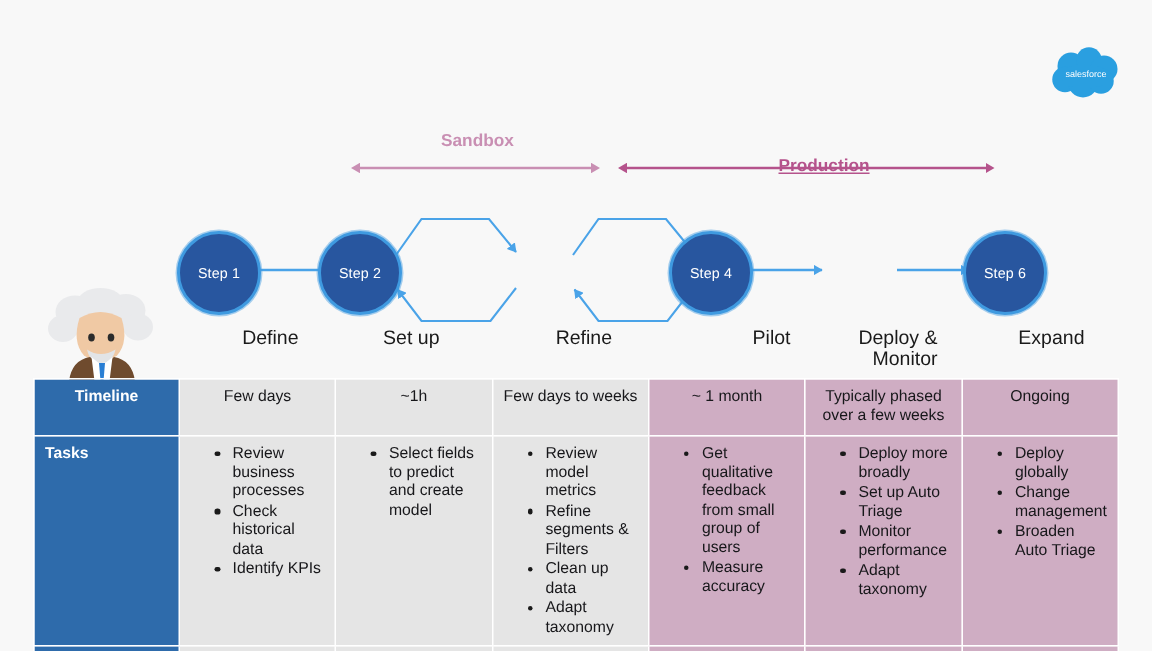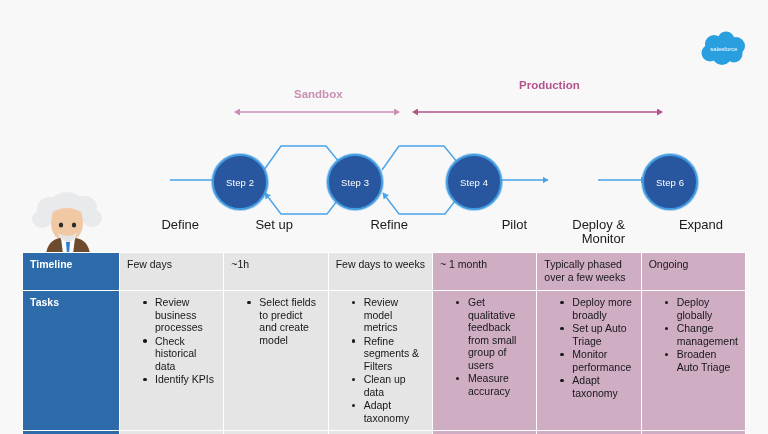--- a/index.html
+++ b/index.html
@@ -20,21 +20,21 @@
 
   
   .sf-logo{position:absolute;right:16px;top:30px;width:56px;height:38px;}
 
   
   .phase-label{
     position:absolute;font-size:11.5px;font-weight:bold;
     white-space:nowrap;
   }
   .phase-sandbox{left:294px;top:88px;color:#c98fb3;}
-  .phase-production{left:519px;top:79px;color:#b5538c;}
+  .phase-production{left:519px;top:105px;color:#b5538c;text-decoration:underline;}
 
   .phase-arrows{position:absolute;left:0;top:100px;width:768px;height:24px;}
 
   
   .flow{position:absolute;left:0;top:140px;width:768px;height:110px;}
   .circle{
     position:absolute;width:52px;height:52px;border-radius:50%;
     background:#28569f;border:2px solid #3f9ae0;
     box-shadow:0 0 0 1px rgba(63,154,224,.45);
     display:flex;align-items:center;justify-content:center;
@@ -57,21 +57,21 @@
   .tbl td{
     vertical-align:top;border:1px solid #ffffff;
     padding:5px 7px;line-height:12.5px;
   }
   .hdr{
     background:#2e6bab;color:#ffffff;font-weight:bold;
     font-size:10.5px;width:82px;padding:6px 7px;
   }
   .c-light{background:#e5e5e5;}
   .c-dark{background:#cfadc3;}
-  .r-time{height:38px;}
+  .r-time{height:38px;text-align:center;}
   .r-task{height:102px;}
   .r-stake{height:36px;}
   .tbl ul{margin:0;padding-left:16px;list-style:none;}
   .tbl li{position:relative;margin:0 0 1px 0;padding-left:12px;}
   .tbl li:before{
     content:"";position:absolute;left:0;top:4.5px;
     width:3.5px;height:3.5px;border-radius:50%;background:#1a1a1a;
   }
   .tbl .celltext{display:block;}
 </style>
@@ -133,25 +133,25 @@
       <line x1="500" y1="40" x2="548" y2="40" stroke="#4aa3e8" stroke-width="1.6" marker-end="url(#cA)"></line>
       <line x1="598" y1="40" x2="646" y2="40" stroke="#4aa3e8" stroke-width="1.6" marker-end="url(#cA)"></line>
 
       <path d="M264,30 L281,6 L326,6 L344,28" fill="none" stroke="#4aa3e8" stroke-width="1.4" marker-end="url(#cA)"></path>
       <path d="M344,52 L327,74 L281,74 L265,53" fill="none" stroke="#4aa3e8" stroke-width="1.4" marker-end="url(#cA)"></path>
 
       <path d="M382,30 L399,6 L444,6 L462,28" fill="none" stroke="#4aa3e8" stroke-width="1.4" marker-end="url(#cA)"></path>
       <path d="M462,52 L445,74 L399,74 L383,53" fill="none" stroke="#4aa3e8" stroke-width="1.4" marker-end="url(#cA)"></path>
     </svg>
 
+    <div class="circle" style="left:118px;top:14px;">
+      <span>Step 1</span>
+    </div>
     <div class="circle" style="left:212px;top:14px;">
       <span>Step 2</span>
-    </div>
-    <div class="circle" style="left:327px;top:14px;">
-      <span>Step 3</span>
     </div>
     <div class="circle" style="left:446px;top:14px;">
       <span>Step 4</span>
     </div>
     <div class="circle" style="left:642px;top:14px;">
       <span>Step 6</span>
     </div>
 
     <div class="step-label" style="left:89px;">Define</div>
     <div class="step-label" style="left:183px;">Set up</div>

